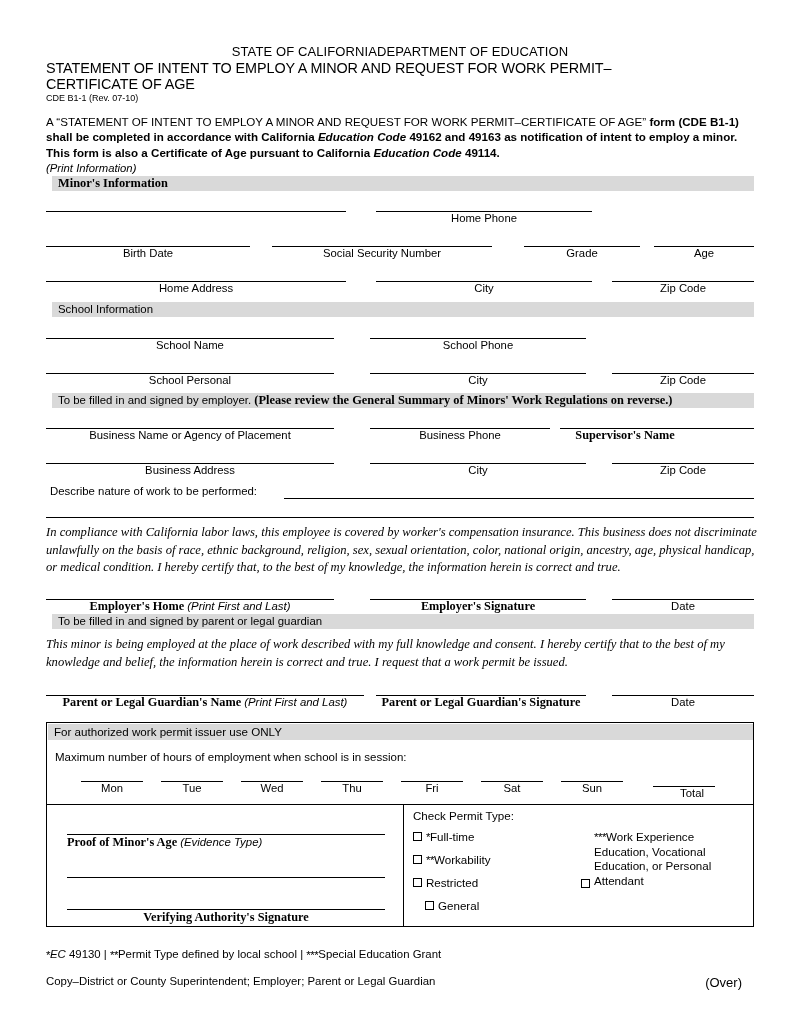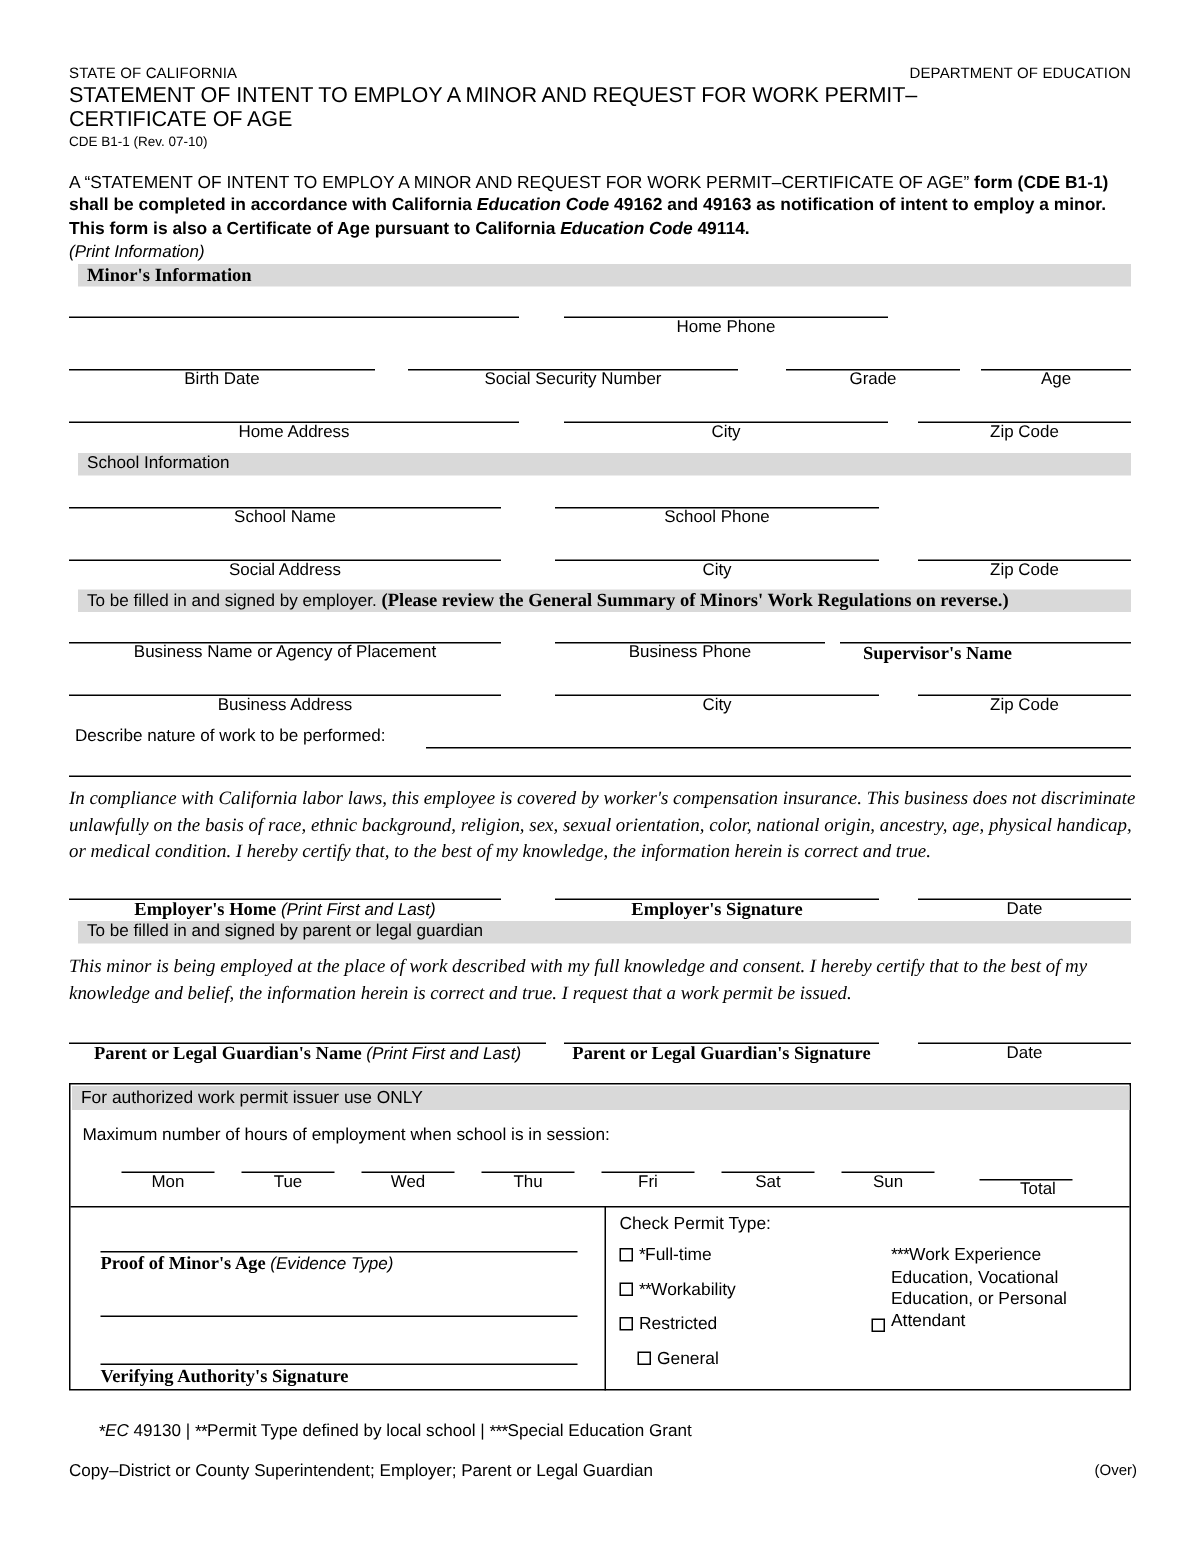--- a/index.html
+++ b/index.html
@@ -23,23 +23,23 @@
     padding: 0;
   }
 
   
   .hdr {
     position: absolute;
     left: 46px; top: 44px; width: 708px;
   }
   .hdr-row {
     display: flex;
-    justify-content: space-between;
+    justify-content: center;
     align-items: baseline;
-    font-size: 10px;
+    font-size: 13px;
     letter-spacing: .1px;
   }
   .hdr-title {
     font-size: 14.4px;
     line-height: 15.5px;
     margin-top: 2px;
     letter-spacing: -.1px;
     white-space: pre-line;
   }
   .hdr-sub {
@@ -179,22 +179,22 @@
 
   
   .fnote {
     position: absolute;
     left: 46px;
     font-size: 11.4px;
   }
   .fnote i { font-style: italic; }
   .over {
     position: absolute;
-    right: 42px;
-    font-size: 10px;
+    right: 58px;
+    font-size: 13px;
     padding-left: 32px;
   }
 </style>
 </head>
 <body>
 
 <div class="page">
 
   <div class="hdr">
     <div class="hdr-row">
@@ -236,21 +236,21 @@
   <div class="bar" style="top:302px;">
     <span class="bsans">School Information</span>
   </div>
 
   <div class="fld" style="left:46px; top:338px; width:288px;"></div>
   <div class="cap" style="left:46px; top:339px; width:288px;">School Name</div>
   <div class="fld" style="left:370px; top:338px; width:216px;"></div>
   <div class="cap" style="left:370px; top:339px; width:216px;">School Phone</div>
 
   <div class="fld" style="left:46px; top:373px; width:288px;"></div>
-  <div class="cap" style="left:46px; top:374px; width:288px;">Social Address</div>
+  <div class="cap" style="left:46px; top:374px; width:288px;">School Personal</div>
   <div class="fld" style="left:370px; top:373px; width:216px;"></div>
   <div class="cap" style="left:370px; top:374px; width:216px;">City</div>
   <div class="fld" style="left:612px; top:373px; width:142px;"></div>
   <div class="cap" style="left:612px; top:374px; width:142px;">Zip Code</div>
 
   <div class="bar" style="top:393px;">
     <span class="bsans">To be filled in and signed by employer.</span>
     <span class="bserif">(Please review the General Summary of Minors' Work Regulations on reverse.)</span>
   </div>
 
@@ -325,21 +325,21 @@
 
     <div class="vrule" style="left:356px; top:81px; height:123px;"></div>
 
     <div class="fld" style="left:20px; top:111px; width:318px;"></div>
     <div class="cap serifb" style="left:20px; top:113px; width:318px; text-align:left;">
       <span>Proof of Minor's Age</span>
       <span class="it-s">(Evidence Type)</span>
     </div>
     <div class="fld" style="left:20px; top:154px; width:318px;"></div>
     <div class="fld" style="left:20px; top:186px; width:318px;"></div>
-    <div class="cap serifb" style="left:20px; top:188px; width:318px; text-align:left;">Verifying Authority's Signature</div>
+    <div class="cap serifb" style="left:20px; top:188px; width:318px; text-align:center;">Verifying Authority's Signature</div>
 
     <div class="cap" style="left:366px; top:86px; text-align:left; font-size:11.6px;">Check Permit Type:</div>
 
     <div class="cbrow" style="left:366px; top:107px;">
       <span class="cbox"></span>
       <span class="cblabel"><span class="star">*</span><span>Full-time</span></span>
     </div>
 
     <div class="cbrow" style="left:366px; top:130px;">
       <span class="cbox"></span>
@@ -358,20 +358,20 @@
 
     <div class="cbrow" style="left:534px; top:107px; width:166px;align-items:flex-end;">
       <span class="cbox"></span>
       <span class="cblabel"><span class="star">***</span><span>Work Experience
 Education, Vocational
 Education, or Personal
 Attendant</span></span>
     </div>
   </div>
 
-  <div class="fnote" style="top:948px;margin-left:20px;">
+  <div class="fnote" style="top:948px;">
     <span class="star">*</span><i>EC</i><span> 49130 | </span><span class="star">**</span><span>Permit Type defined by local school | </span><span class="star">***</span><span>Special Education Grant</span>
   </div>
 
   <div class="fnote" style="top:975px;">Copy–District or County Superintendent; Employer; Parent or Legal Guardian</div>
   <div class="over" style="top:975px;">(Over)</div>
 
 </div>
 
 </body></html>

